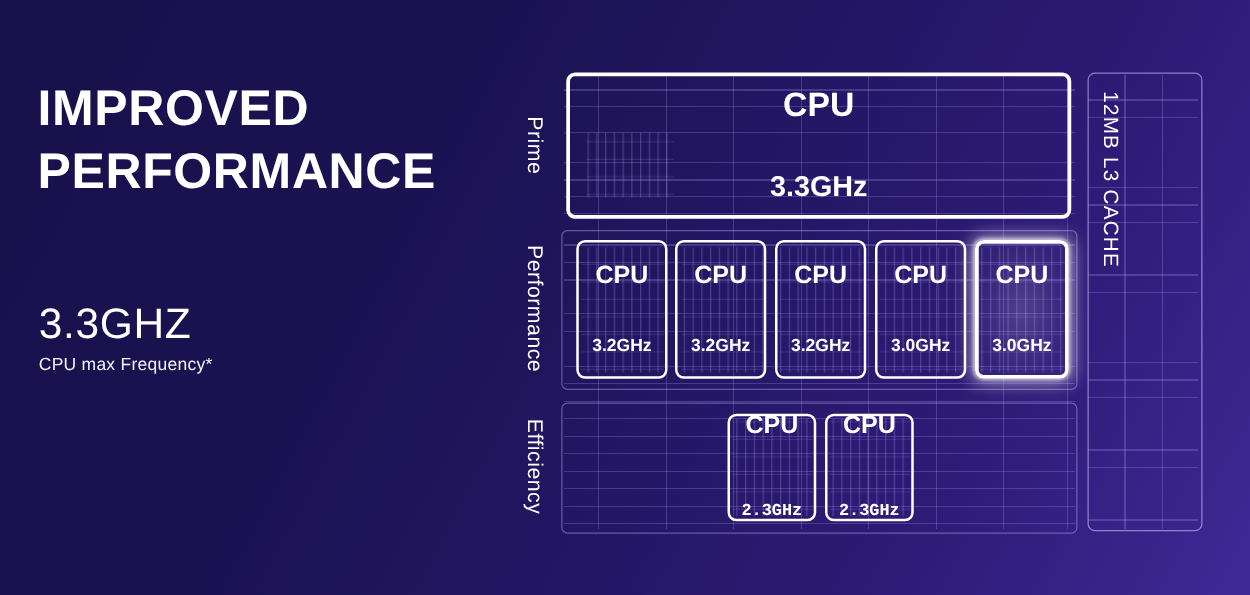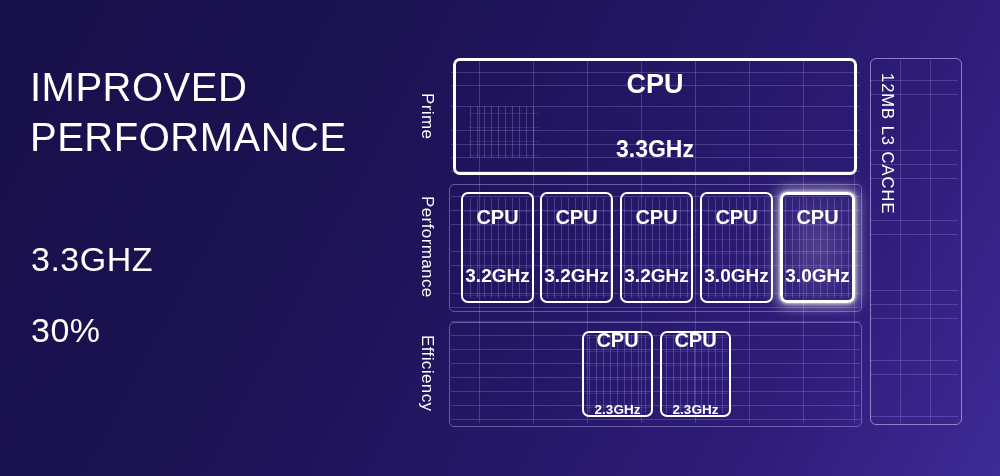--- a/index.html
+++ b/index.html
@@ -2,21 +2,21 @@
 <html><head>
 <meta charset="utf-8">
 <style>
   html,body{margin:0;padding:0;background:#0e0a33;}
   .stage{
     position:relative;width:1000px;height:476px;overflow:hidden;
     font-family:"Liberation Sans",sans-serif;color:#fff;
     background:linear-gradient(118deg,#18104a 0%,#1b1252 32%,#241766 58%,#2e1c78 78%,#3d2a96 100%);
   }
   
-  .headline{position:absolute;left:30px;top:62px;font-size:40px;font-weight:400;
+  .headline{position:absolute;left:30px;top:62px;font-size:40px;font-weight:700;
     line-height:50px;letter-spacing:.5px;margin:0;}
   .headline span{display:block;}
   .stat{position:absolute;left:31px;}
   .stat-value{font-size:34px;font-weight:500;letter-spacing:.5px;line-height:36px;}
   .stat-caption{font-size:14px;font-weight:400;margin-top:6px;opacity:.95;letter-spacing:.2px;}
   .stat-1{top:241px;}
   .stat-2{top:312px;}
   
   .grid-svg{position:absolute;left:449px;top:58px;}
   .row-label{position:absolute;left:414px;width:26px;display:flex;align-items:center;justify-content:center;
@@ -29,50 +29,50 @@
   .eff-outline{left:449px;top:322px;width:411px;height:103px;}
   .core-box{position:absolute;border:3px solid #fff;border-radius:7px;
     display:flex;flex-direction:column;align-items:center;justify-content:center;box-sizing:border-box;gap:35px;}
   .core-name{font-weight:600;line-height:1.05;}
   .core-freq{font-weight:700;line-height:1.2;}
   .prime-box{left:453px;top:58px;width:404px;height:117px;}
   .prime-box .core-name{font-size:27px;}
   .prime-box .core-freq{font-size:23px;margin-top:3px;}
   .perf-box{top:192px;width:73px;height:111px;border-width:2.5px;}
   .perf-box .core-name{font-size:20px;}
-  .perf-box .core-freq{font-size:19px;margin-top:2px;}
+  .perf-box .core-freq{font-size:14px;margin-top:2px;}
   .pb0{left:461px;}.pb1{left:540px;}.pb2{left:620px;}.pb3{left:700px;}
   .pb4{left:780px;width:75px;border-width:3.5px;
     background:radial-gradient(ellipse at center,rgba(255,255,255,.16),rgba(255,255,255,.03) 75%);
     box-shadow:0 0 14px 3px rgba(255,255,255,.55),0 0 3px 1px rgba(255,255,255,.6);}
   .eff-box{top:331px;width:71px;height:86px;border-width:2.5px;}
   .eff-box .core-name{font-size:20px;}
-  .eff-box .core-freq{font-size:13.5px;margin-top:16px;}
+  .eff-box .core-freq{font-size:13.5px;margin-top:16px;font-family:Liberation Mono, monospace;}
   .eb0{left:582px;}.eb1{left:660px;}
   .cache-strip{position:absolute;left:870px;top:58px;width:92px;height:367px;
     border:1.5px solid rgba(205,192,252,.6);border-radius:6px;box-sizing:border-box;}
   .cache-label{position:absolute;left:7px;top:14px;writing-mode:vertical-rl;
     font-size:16.5px;letter-spacing:1px;white-space:nowrap;color:#fff;}
 </style>
 </head>
 <body>
 
 <div class="stage">
 
   <h1 class="headline">
     <span>IMPROVED</span>
     <span>PERFORMANCE</span>
   </h1>
 
   <div class="stat stat-1">
     <div class="stat-value">3.3GHZ</div>
+    <div class="stat-caption">CPU max Frequency*</div>
   </div>
 
   <div class="stat stat-2">
-    <div class="stat-value">30%</div>
   </div>
 
   <svg class="grid-svg" width="513" height="367" viewBox="0 0 513 367">
     <defs>
       <pattern id="fineV" width="7" height="14" patternUnits="userSpaceOnUse">
         <path d="M0.5 0 V14" stroke="rgba(168,150,238,0.30)" stroke-width="1"></path>
         <path d="M0 13.5 H7" stroke="rgba(168,150,238,0.16)" stroke-width="1"></path>
       </pattern>
     </defs>
     <g stroke="rgba(168,150,238,0.28)" stroke-width="1" shape-rendering="crispEdges">

